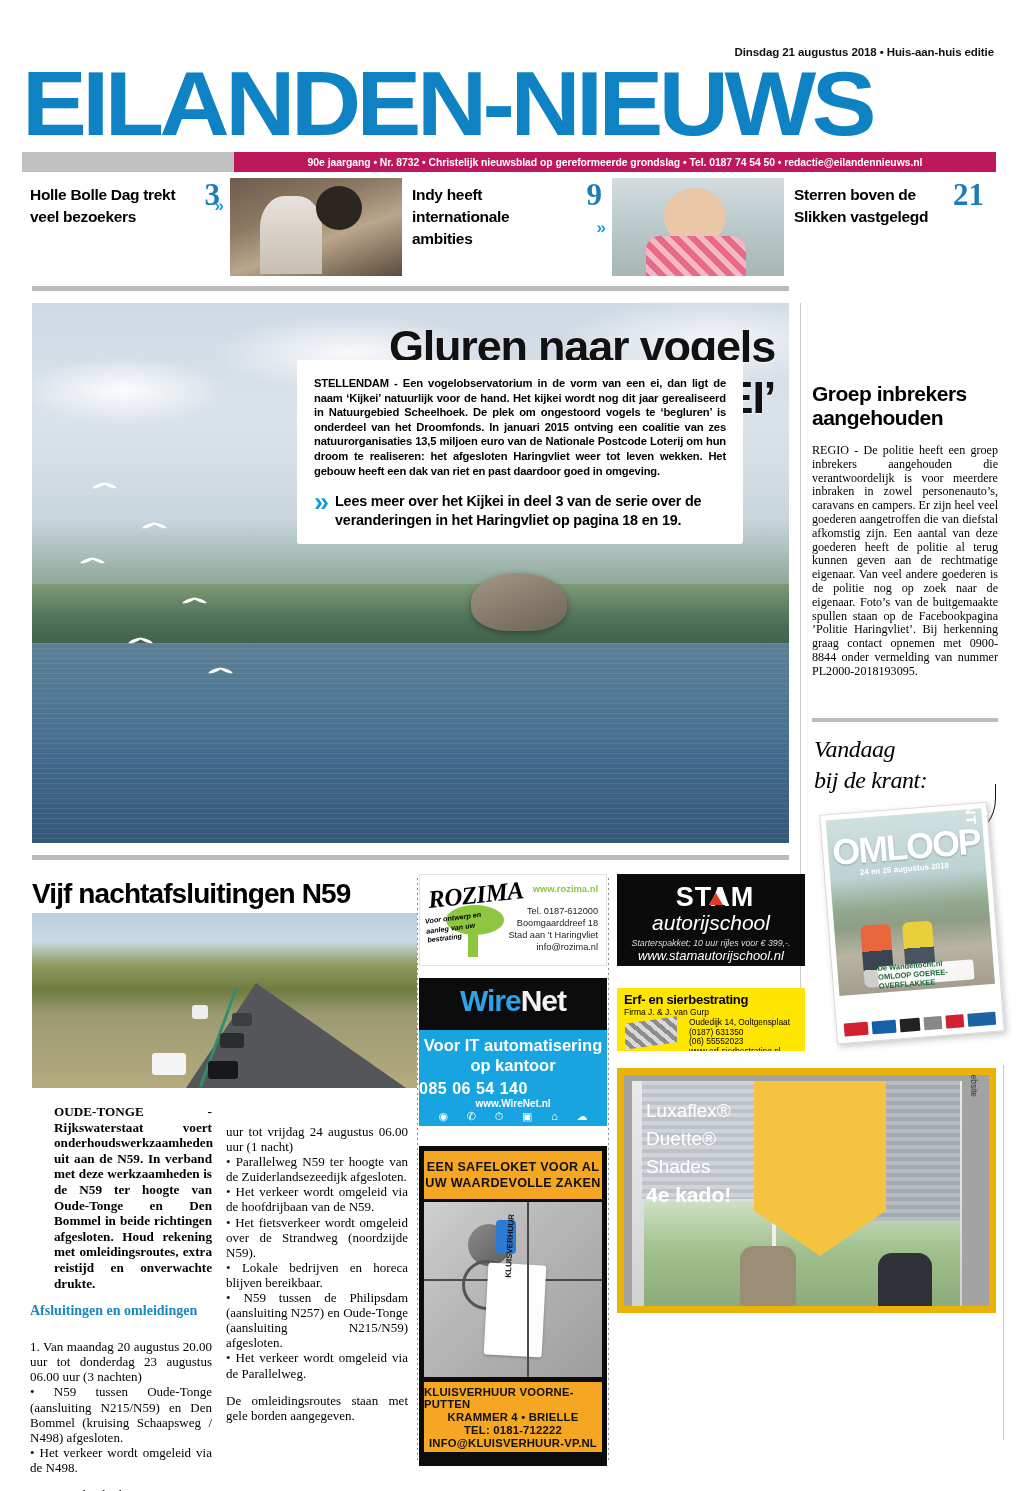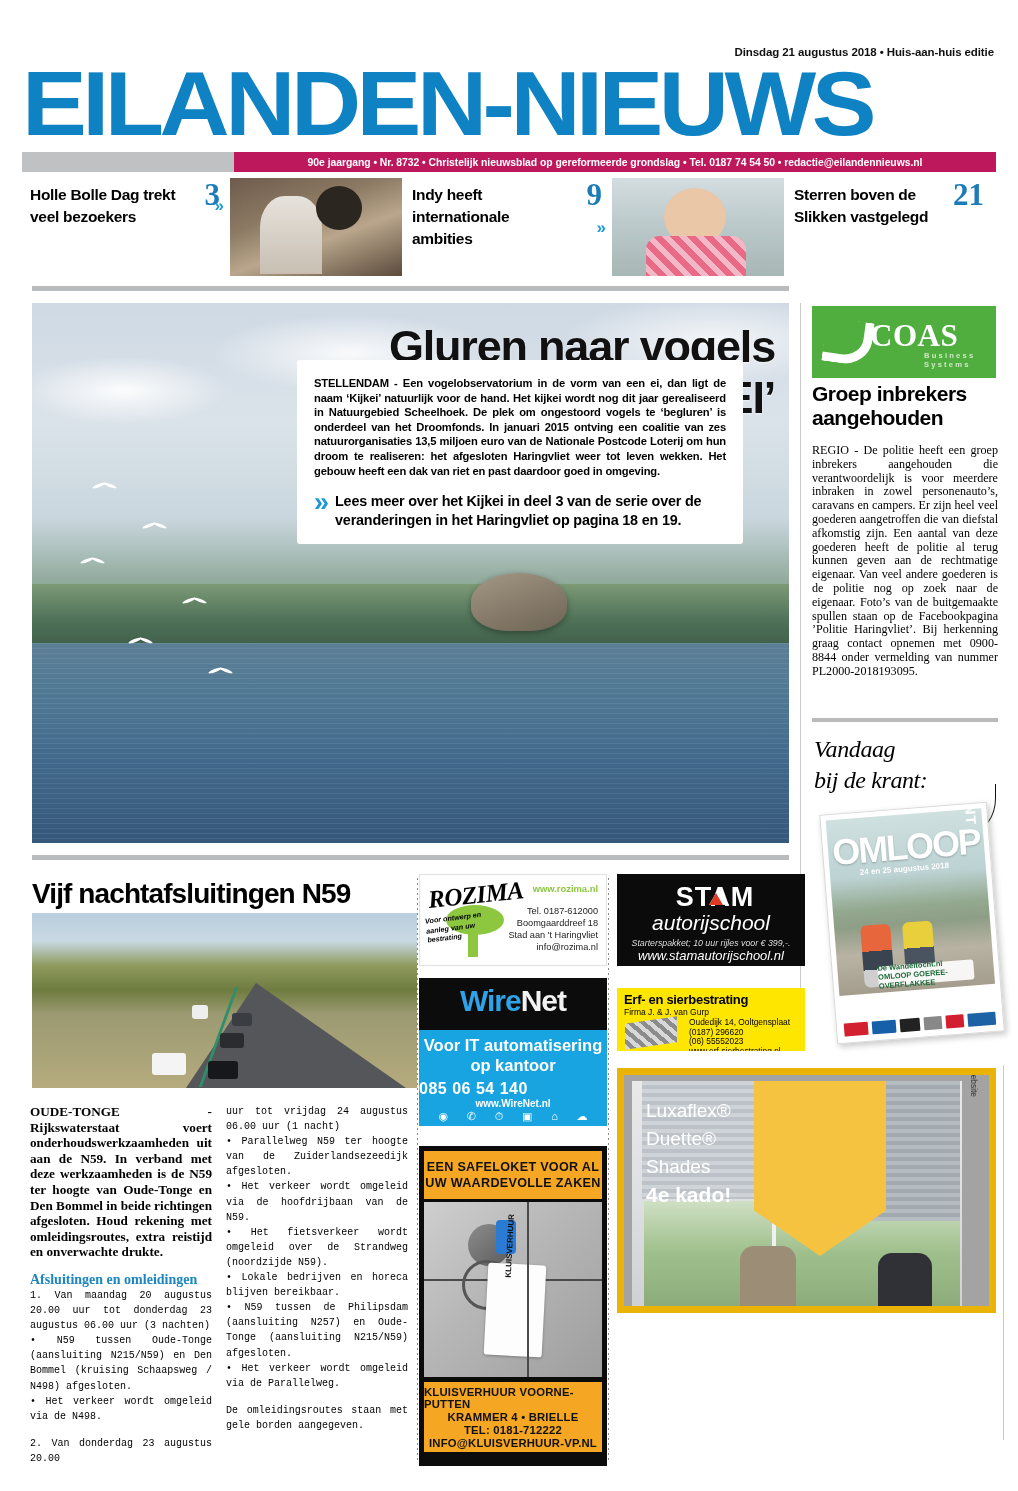--- a/index.html
+++ b/index.html
@@ -189,30 +189,30 @@
   }
   .n59-road{position:absolute;left:40%;top:40%;width:0;height:0;
     border-left:70px solid transparent;border-right:150px solid transparent;border-bottom:105px solid #54565a;}
   .n59-line{position:absolute;left:48%;top:42%;width:3px;height:100px;background:#2f8f6a;transform:skewX(-20deg);}
   .n59-car{position:absolute;border-radius:3px;}
 
   .n59-col1 { position:absolute; left:30px; top:1104px; width:182px; }
   .n59-col2 { position:absolute; left:226px; top:1104px; width:182px; }
   .n59-lead {
     font-family:"Liberation Serif", serif;
-    font-size:13.2px; line-height:15.6px; font-weight:bold; text-align:justify;
+    font-size:13.2px; line-height:15.6px; font-weight:bold; text-align:justify;margin-left:24px;
   }
   .n59-sub {
     margin-top:12px;
     font-family:"Liberation Serif", serif;
     font-size:14px; font-weight:bold; color:#1b86bf;
   }
   .n59-body {
-    font-family:Liberation Mono, monospace;
-    font-size:10px; line-height:15.1px; text-align:justify;
+    font-family:Liberation Serif, serif;
+    font-size:13px; line-height:15.1px; text-align:justify;margin-top:20px;
   }
   .n59-body p { margin-bottom:0; }
   .n59-body p.gap { margin-top:12px; }
 
   .dotrule-v {
     position:absolute; width:1px;
     background:repeating-linear-gradient(180deg,#8a8a8a 0 2px, transparent 2px 5px);
   }
 
   
@@ -387,25 +387,20 @@
   </div>
 
   <div class="hero-caption">
     <p>STELLENDAM - Een vogelobservatorium in de vorm van een ei, dan ligt de naam ‘Kijkei’ natuurlijk voor de hand. Het kijkei wordt nog dit jaar gerealiseerd in Natuurgebied Scheelhoek. De plek om ongestoord vogels te ‘begluren’ is onderdeel van het Droomfonds. In januari 2015 ontving een coalitie van zes natuurorganisaties 13,5 miljoen euro van de Nationale Postcode Loterij om hun droom te realiseren: het afgesloten Haringvliet weer tot leven wekken. Het gebouw heeft een dak van riet en past daardoor goed in omgeving.</p>
     <div class="readmore">
       <span class="readmore-arrow">»</span>
       <span class="readmore-text">Lees meer over het Kijkei in deel 3 van de serie over de veranderingen in het Haringvliet op pagina 18 en 19.</span>
     </div>
   </div>
 
-  <div class="coas">
-    <div class="coas-swoosh"></div>
-    <div class="coas-word">COAS</div>
-    <div class="coas-sub">Business Systems</div>
-  </div>
 
   <div class="side-head">Groep inbrekers aangehouden</div>
   <div class="side-body">REGIO - De politie heeft een groep inbrekers aangehouden die verantwoordelijk is voor meerdere inbraken in zowel personenauto’s, caravans en campers. Er zijn heel veel goederen aangetroffen die van diefstal afkomstig zijn. Een aantal van deze goederen heeft de politie al terug kunnen geven aan de rechtmatige eigenaar. Van veel andere goederen is de politie nog op zoek naar de eigenaar. Foto’s van de buitgemaakte spullen staan op de Facebookpagina ’Politie Haringvliet’. Bij herkenning graag contact opnemen met 0900-8844 onder vermelding van nummer PL2000-2018193095.</div>
 
   <div class="rule-grey" style="left:812px;top:718px;width:186px;height:4px;"></div>
 
   <div class="vandaag-wrap">
     <div class="vandaag-title">
       <div>Vandaag</div>
       <div>bij de krant:</div>
@@ -510,21 +505,21 @@
       <span>☁</span>
     </div>
   </div>
 
   <div class="ad ad-erf">
     <div class="erf-t">Erf- en sierbestrating</div>
     <div class="erf-s">Firma J. &amp; J. van Gurp</div>
     <div class="erf-img"></div>
     <div class="erf-info">
       <div>Oudedijk 14, Ooltgensplaat</div>
-      <div>(0187) 296620</div>
+      <div>(0187) 631350</div>
       <div>(06) 55552023</div>
       <div>www.erf-sierbestrating.nl</div>
     </div>
   </div>
 
   <div class="ad ad-kluis">
     <div class="kluis-top">
       <div>EEN SAFELOKET VOOR AL</div>
       <div>UW WAARDEVOLLE ZAKEN</div>
     </div>

